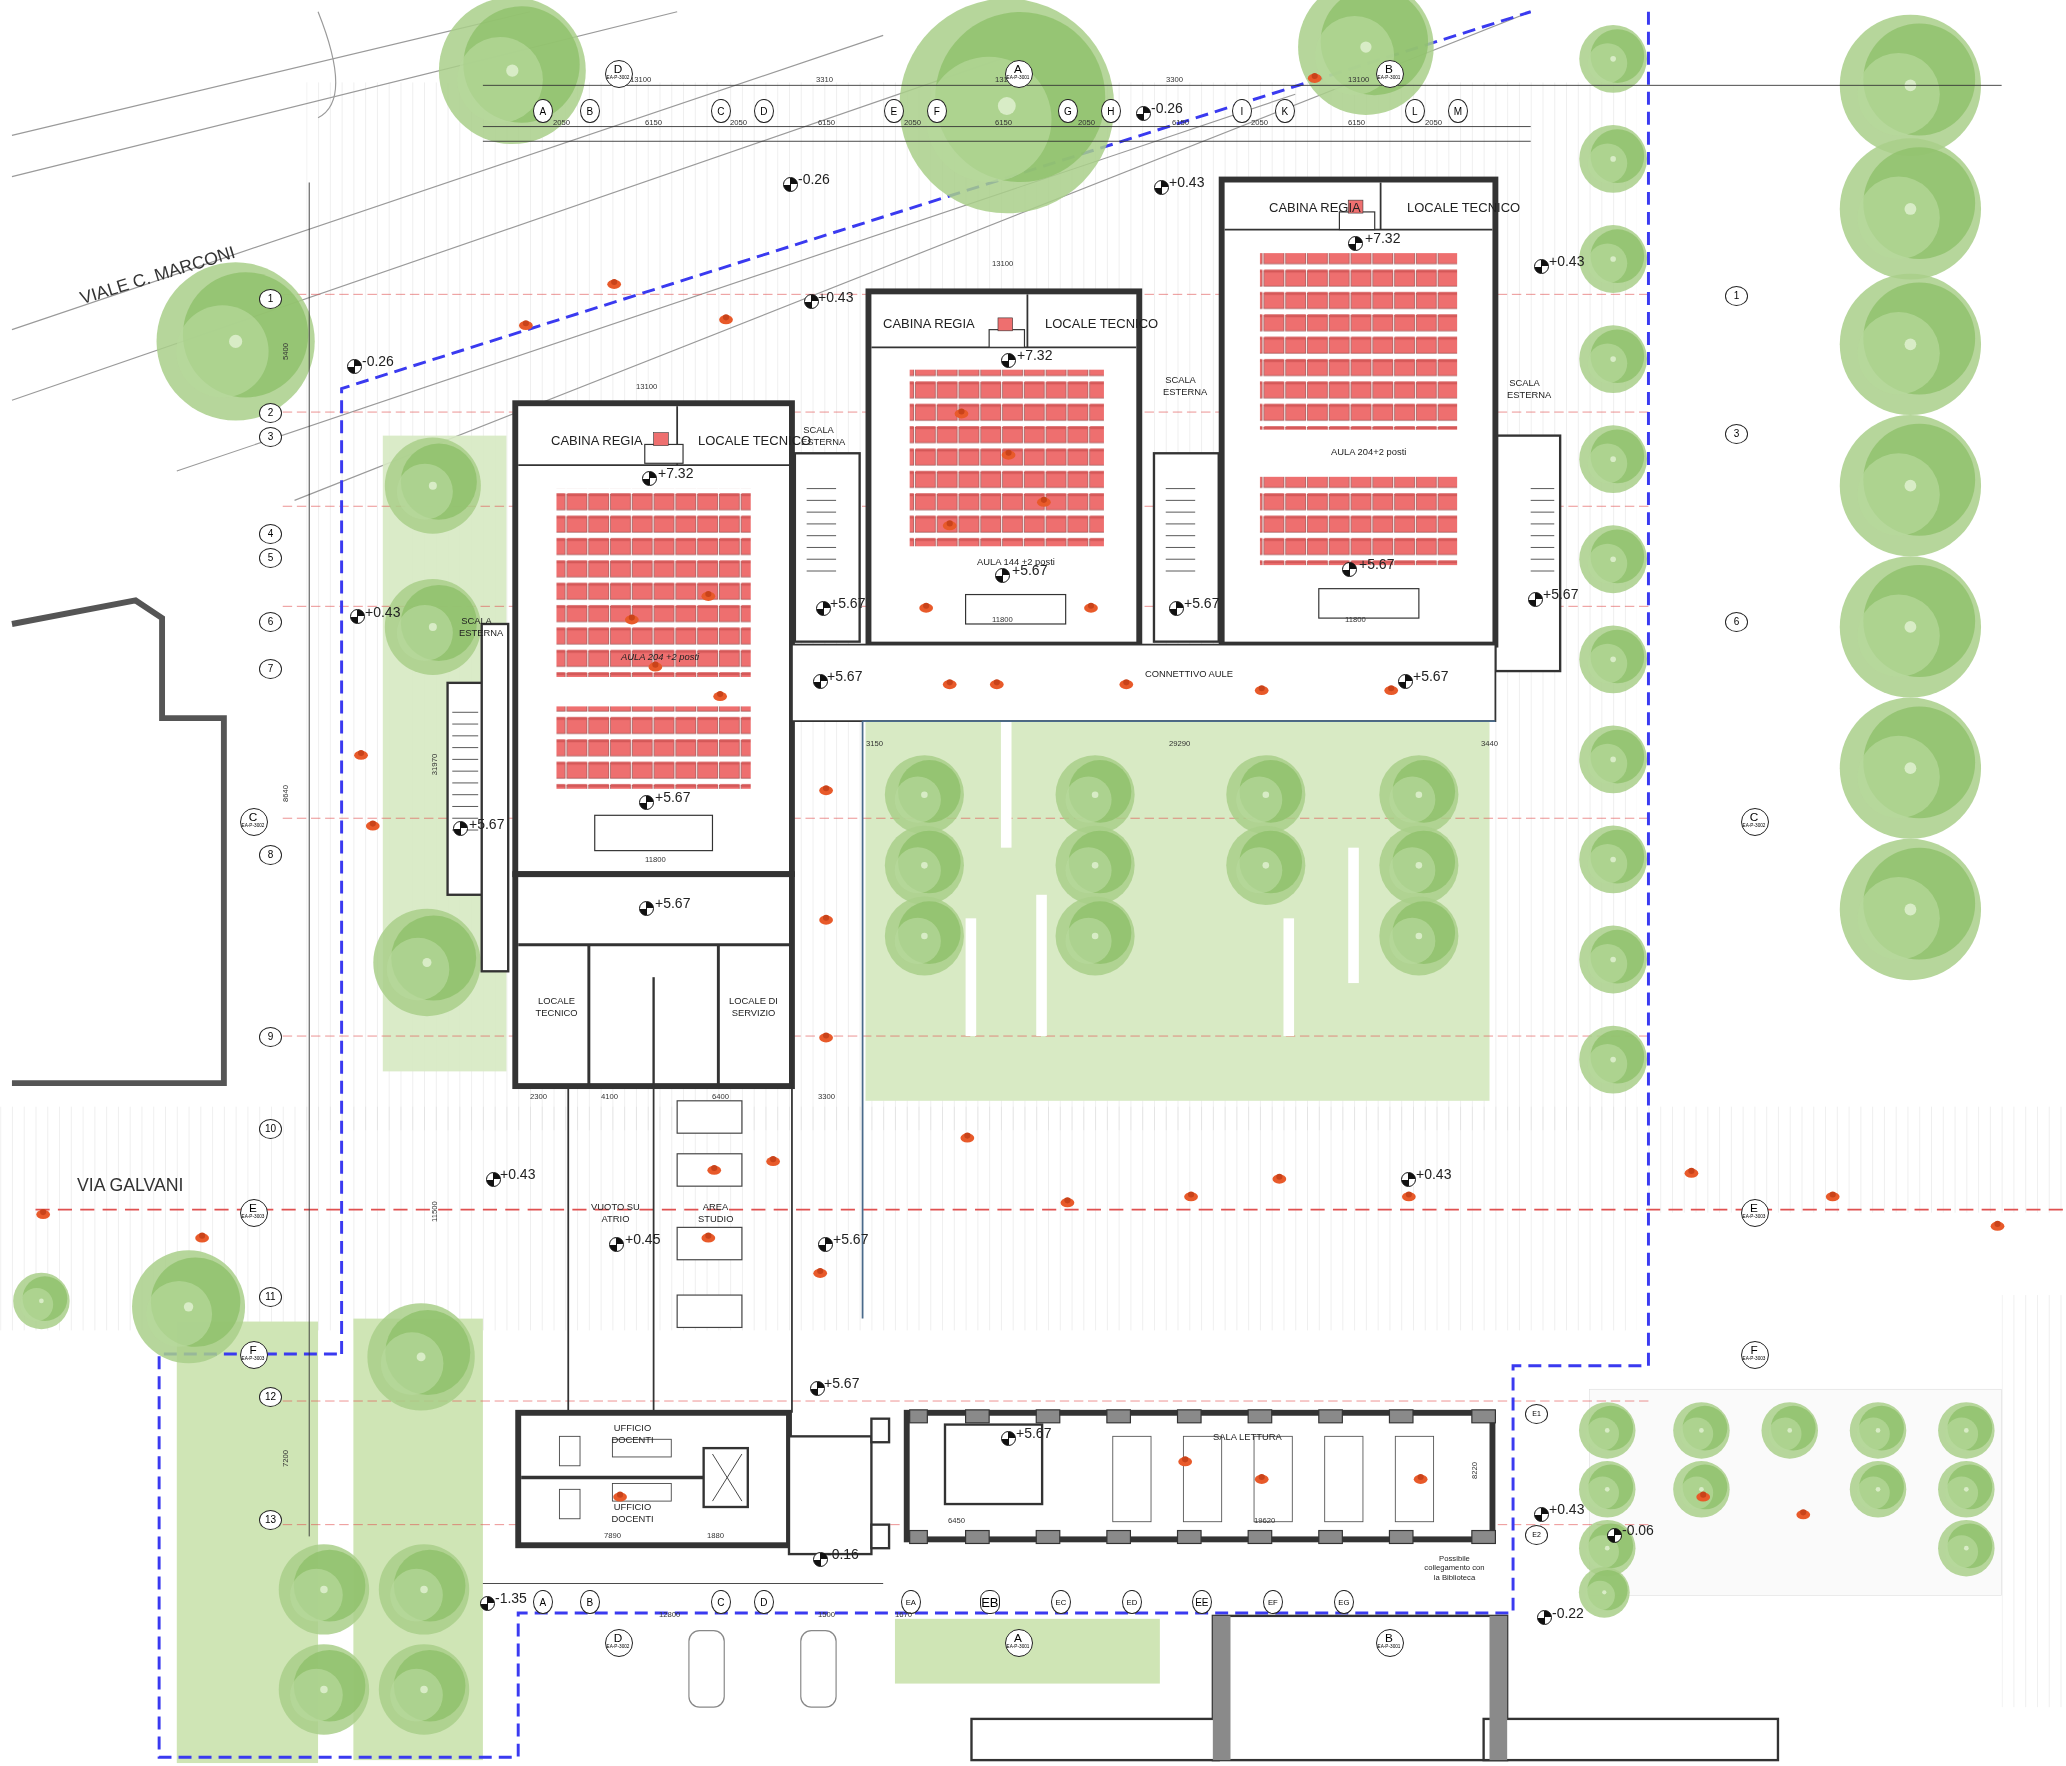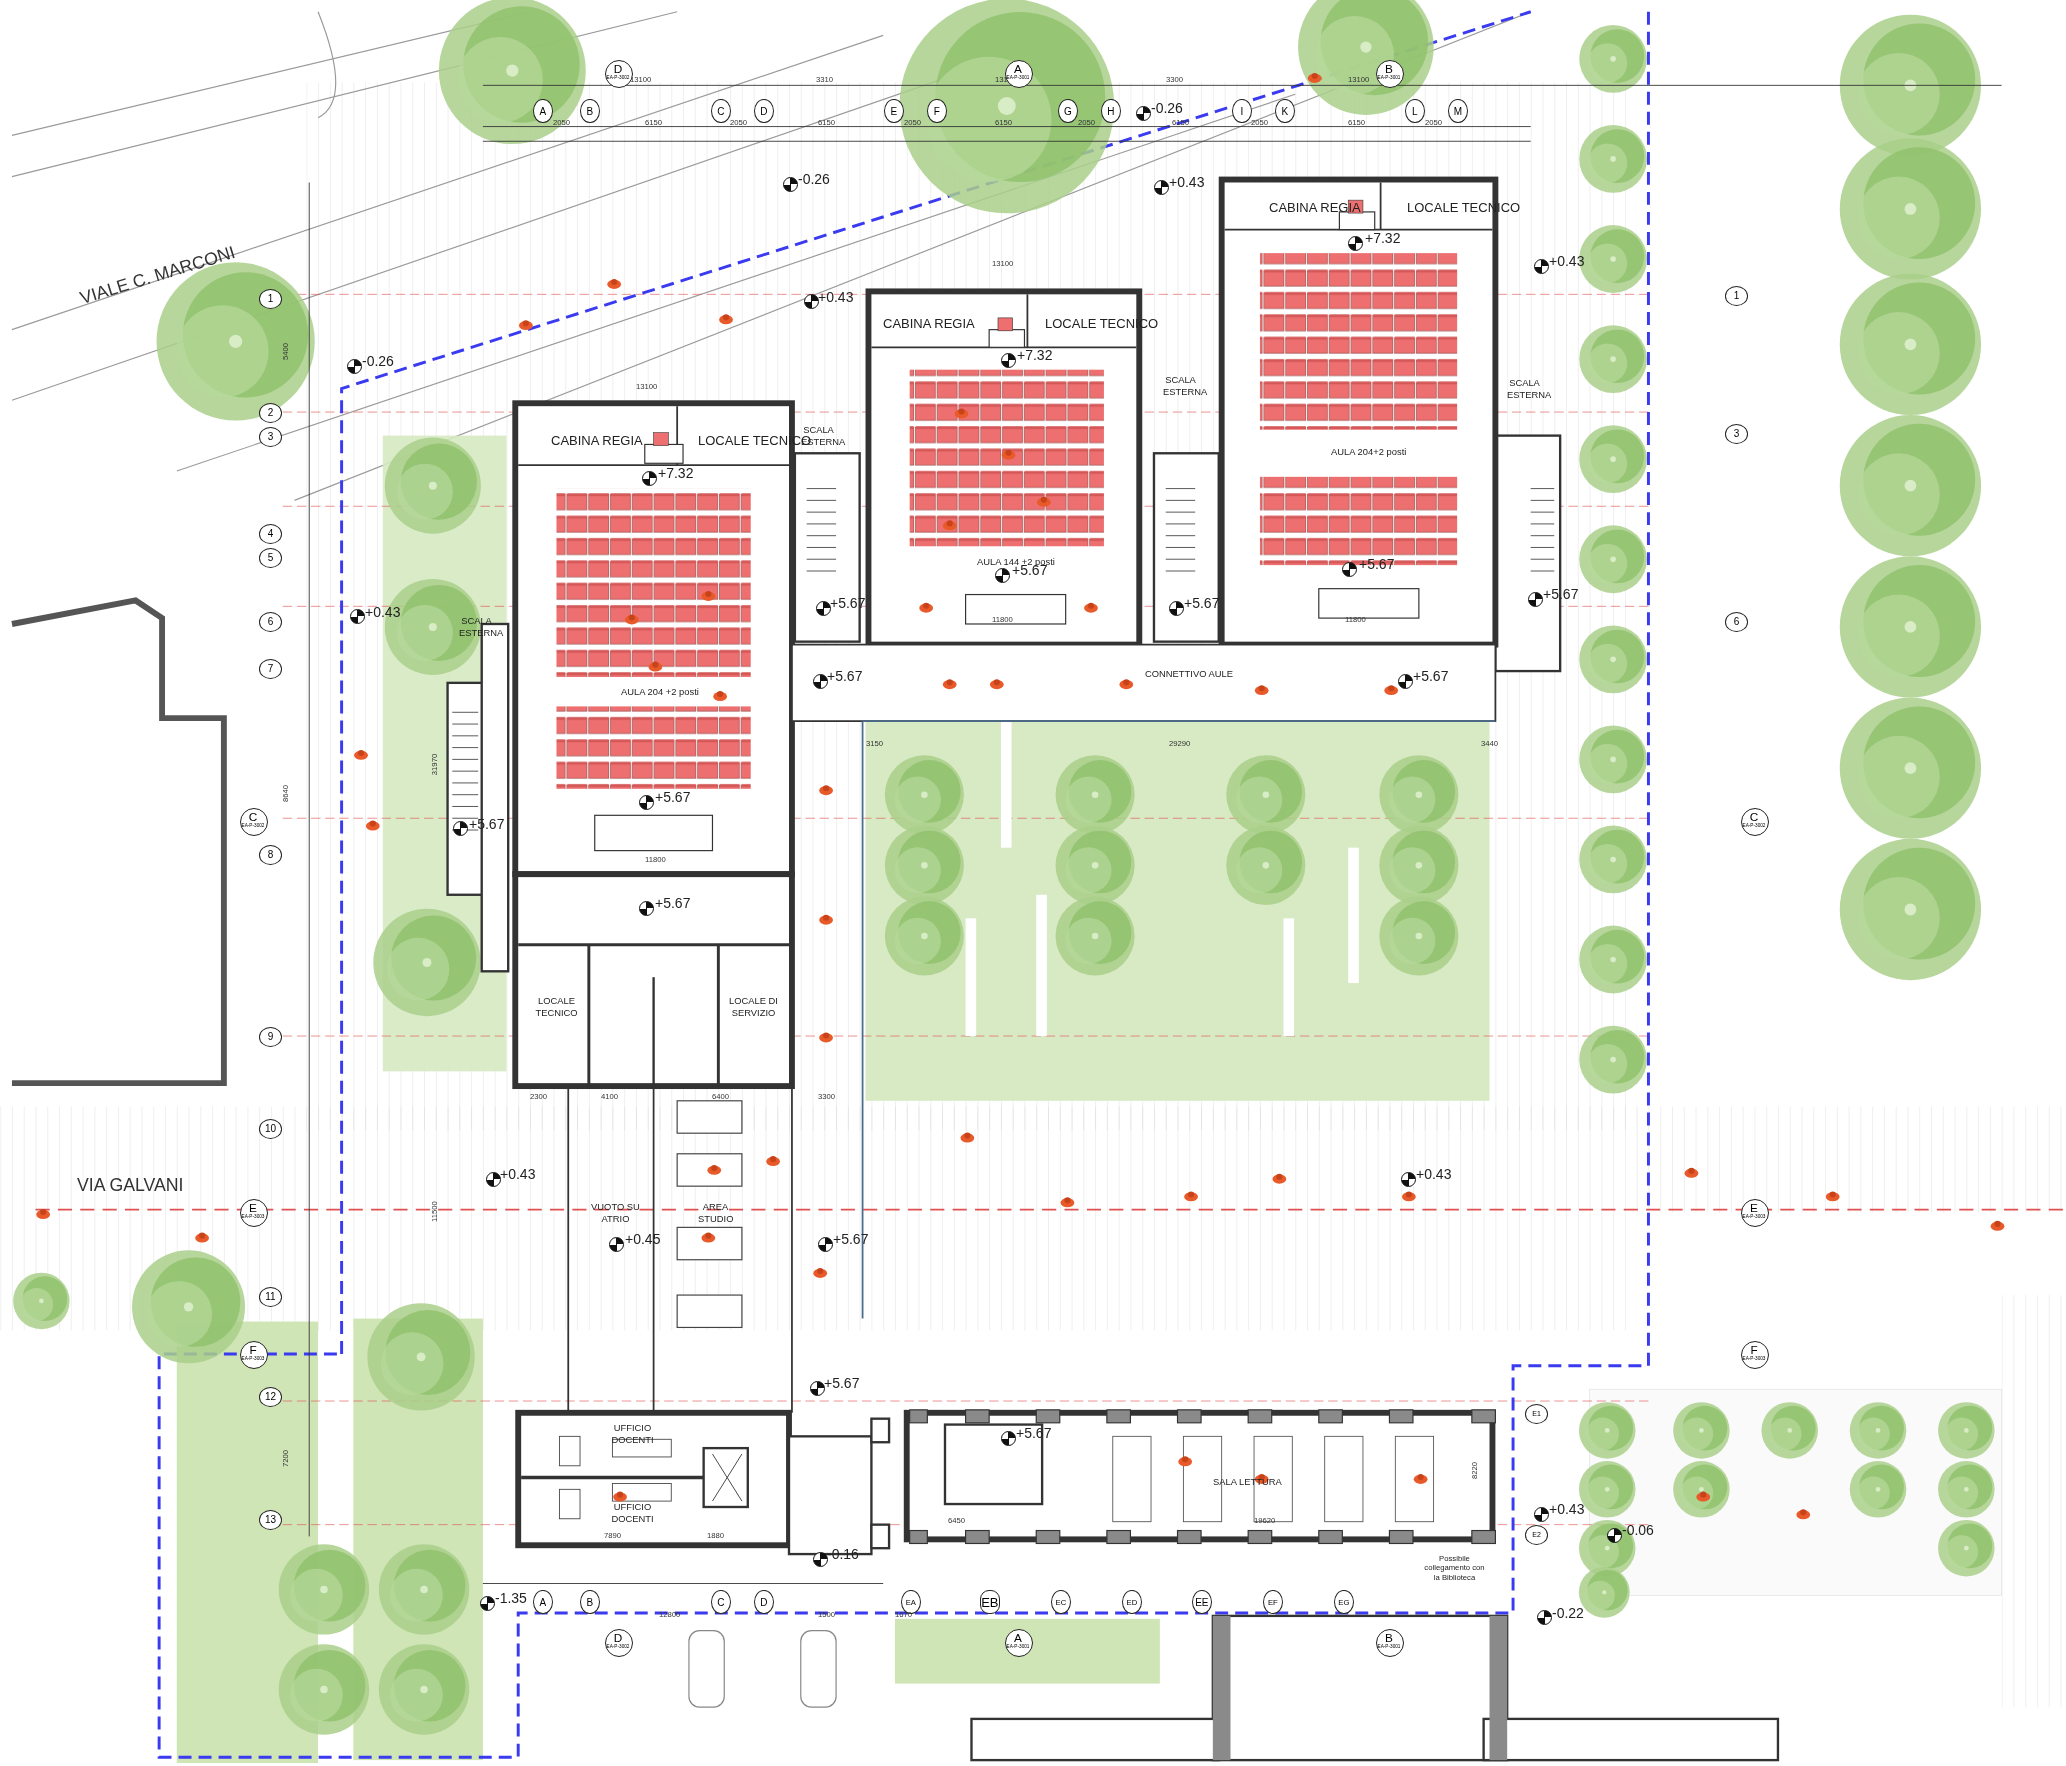--- a/index.html
+++ b/index.html
@@ -390,21 +390,21 @@
   </g>
 </svg>
 
 <div class="lbl street" style="left:77px;top:265px;transform:rotate(-17deg);">VIALE C. MARCONI</div>
 <div class="lbl street" style="left:77px;top:1175px;">VIA GALVANI</div>
 
 <div class="lbl room" style="left:551px;top:433px;">CABINA REGIA</div>
 <div class="lbl room" style="left:698px;top:433px;">LOCALE TECNICO</div>
 <div class="emark" style="left:642px;top:471px;"></div>
 <div class="lbl elev" style="left:658px;top:465px;">+7.32</div>
-<div class="lbl room-sm" style="left:621px;top:686px;">AULA 204 +2 posti</div>
+<div class="lbl room-sm" style="left:621px;top:651px;font-style:italic;">AULA 204 +2 posti</div>
 <div class="emark" style="left:639px;top:795px;"></div>
 <div class="lbl elev" style="left:655px;top:789px;">+5.67</div>
 <div class="lbl dim" style="left:645px;top:855px;">11800</div>
 <div class="lbl dim" style="left:636px;top:382px;">13100</div>
 <div class="lbl room-sm" style="left:459px;top:615px;width:35px;white-space:normal;">SCALA ESTERNA</div>
 <div class="emark" style="left:453px;top:821px;"></div>
 <div class="lbl elev" style="left:469px;top:816px;">+5.67</div>
 
 <div class="lbl room" style="left:883px;top:316px;">CABINA REGIA</div>
 <div class="lbl room" style="left:1045px;top:316px;">LOCALE TECNICO</div>
@@ -459,21 +459,21 @@
 <div class="emark" style="left:818px;top:1237px;"></div>
 <div class="lbl elev" style="left:833px;top:1231px;">+5.67</div>
 
 <div class="lbl room-sm" style="left:609px;top:1422px;width:47px;white-space:normal;">UFFICIO DOCENTI</div>
 <div class="lbl room-sm" style="left:609px;top:1501px;width:47px;white-space:normal;">UFFICIO DOCENTI</div>
 <div class="lbl dim" style="left:604px;top:1531px;">7890</div>
 <div class="lbl dim" style="left:707px;top:1531px;">1880</div>
 <div class="emark" style="left:810px;top:1381px;"></div>
 <div class="lbl elev" style="left:824px;top:1375px;">+5.67</div>
 
-<div class="lbl room-sm" style="left:1213px;top:1431px;margin-top:45px;">SALA LETTURA</div>
+<div class="lbl room-sm" style="left:1213px;top:1431px;">SALA LETTURA</div>
 <div class="emark" style="left:1001px;top:1431px;"></div>
 <div class="lbl elev" style="left:1016px;top:1425px;">+5.67</div>
 <div class="lbl dim" style="left:948px;top:1516px;">6450</div>
 <div class="lbl dim" style="left:1254px;top:1516px;">19620</div>
 <div class="lbl dim" style="left:1466px;top:1466px;transform:rotate(-90deg);">8220</div>
 <div class="lbl room-sm" style="left:1422px;top:1554px;width:65px;white-space:normal;font-size:7.7px;line-height:9.4px;">Possibile collegamento con la Biblioteca</div>
 
 <div class="emark" style="left:783px;top:177px;"></div>
 <div class="lbl elev" style="left:798px;top:171px;">-0.26</div>
 <div class="emark" style="left:347px;top:359px;"></div>

